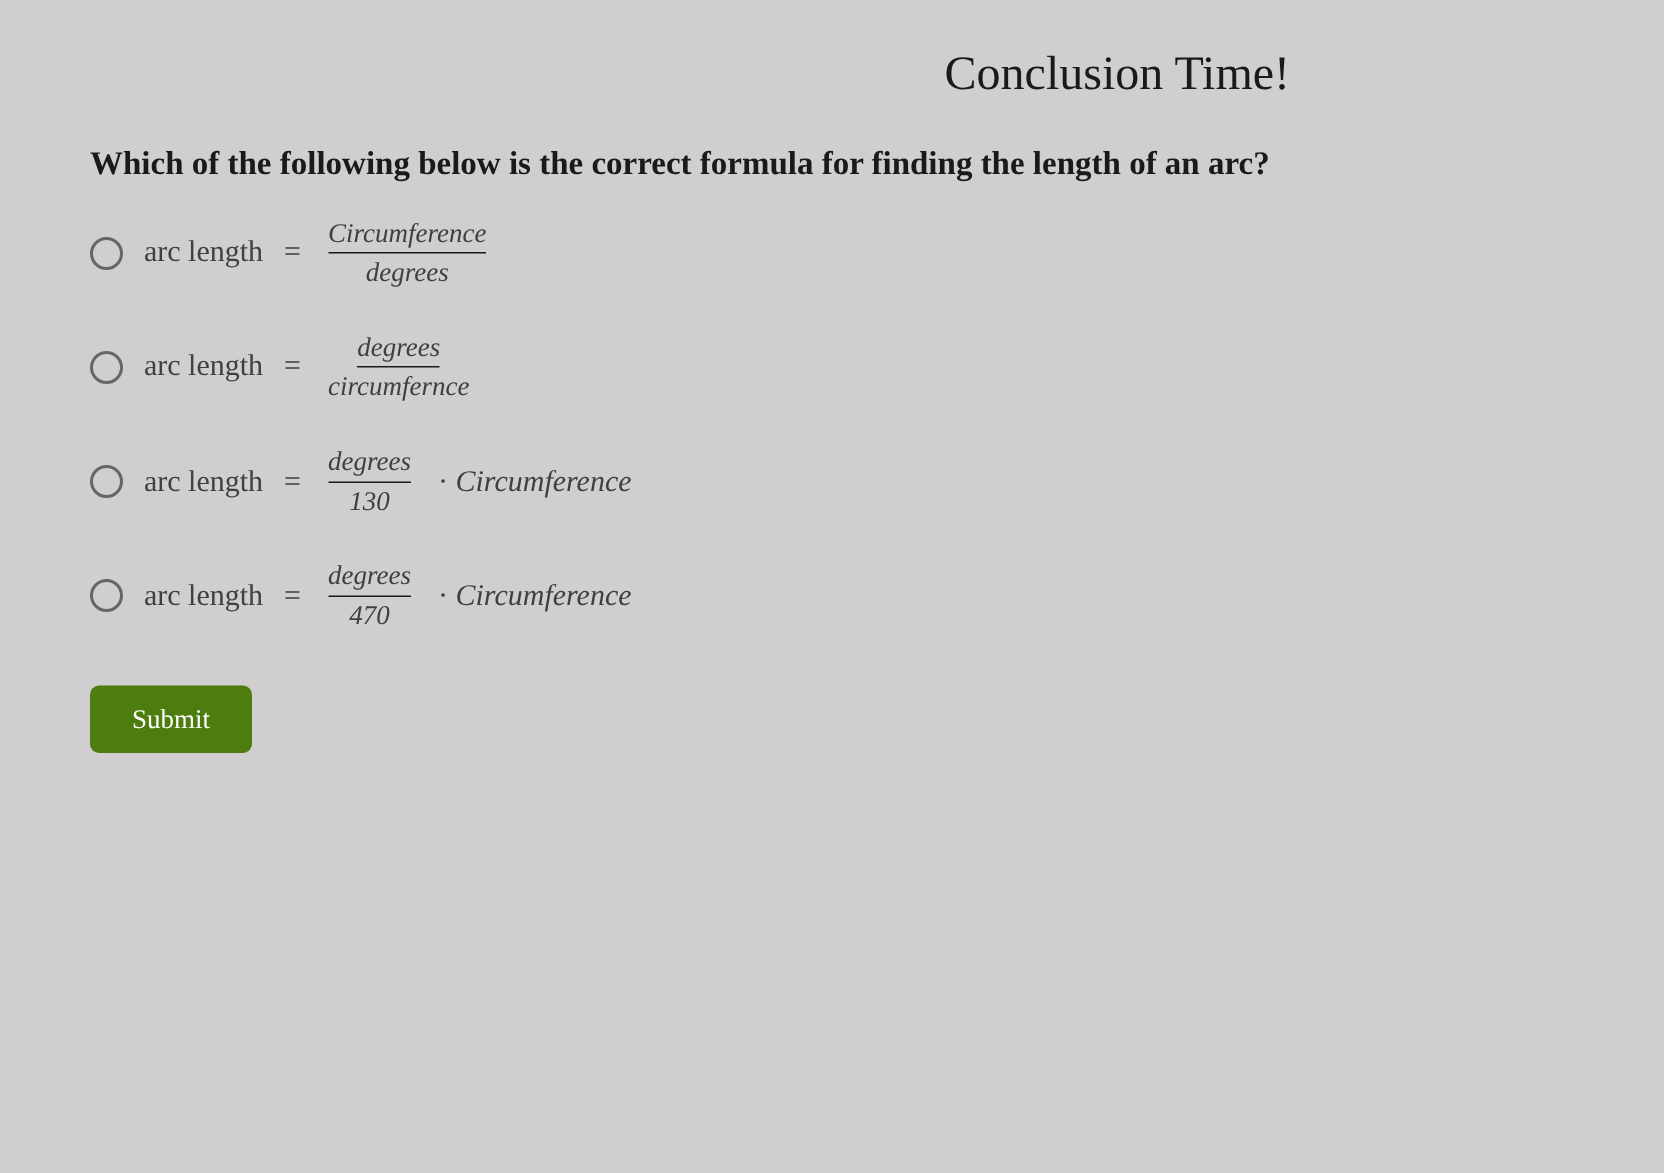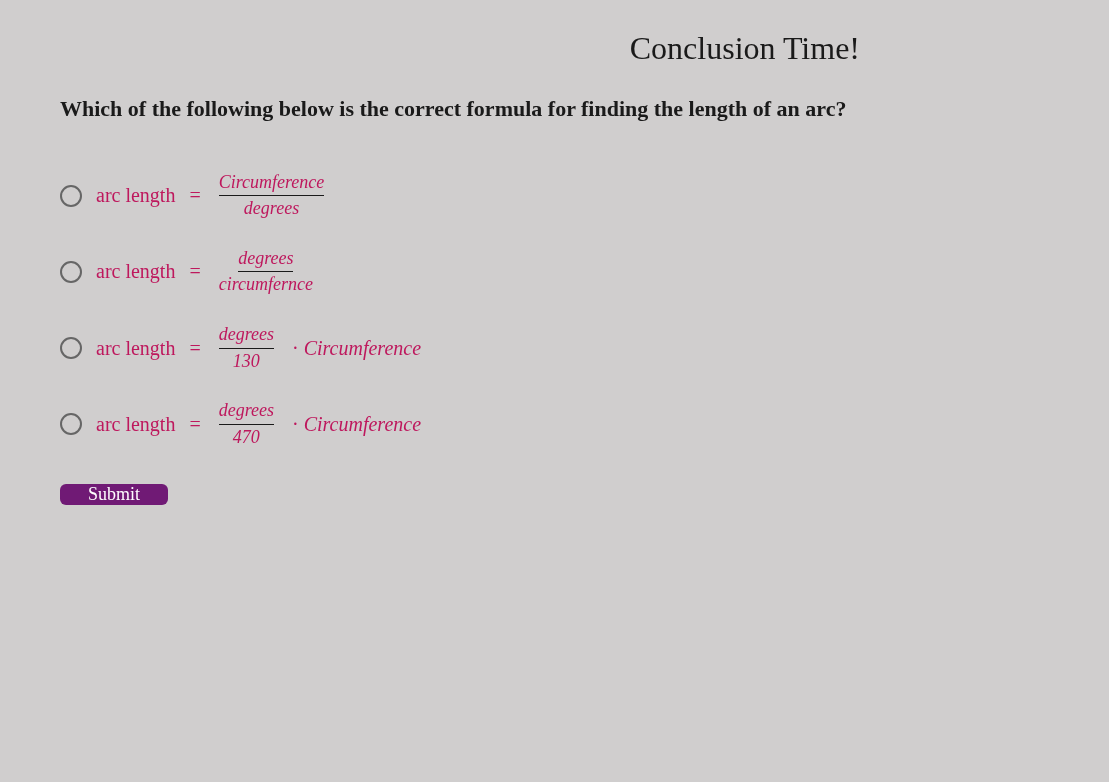--- a/index.html
+++ b/index.html
@@ -26,21 +26,21 @@
       font-weight: normal;
       color: #1a1a1a;
       margin-bottom: 28px;
       font-family: Georgia, serif;
     }
 
     .question {
       font-size: 22px;
       font-weight: bold;
       color: #1a1a1a;
-      margin-bottom: 48px;
+      margin-bottom: 21px;
       line-height: 1.3;
     }
 
     .options-list {
       list-style: none;
       margin-bottom: 36px;
     }
 
     .option-item {
       display: flex;
@@ -61,21 +61,21 @@
       -webkit-appearance: none;
     }
 
     .radio-btn:checked {
       border-color: #555;
       background: #555;
     }
 
     .option-label {
       font-size: 20px;
-      color: #be185d;
+      color: #404040;
       display: flex;
       align-items: center;
       gap: 8px;
       cursor: pointer;
     }
 
     .fraction {
       display: inline-flex;
       flex-direction: column;
       align-items: center;
@@ -100,24 +100,24 @@
 
     .equals {
       margin: 0 6px;
     }
 
     .italic {
       font-style: italic;
     }
 
     .submit-btn {
-      background-color: #701a75;
+      background-color: #4d7c0f;
       color: white;
       border: none;
-      padding: 0 28px;
+      padding: 12px 28px;
       font-size: 18px;
       font-family: Georgia, serif;
       border-radius: 6px;
       cursor: pointer;
     }
   </style>
 </head>
 <body>
 
 <div class="container">

